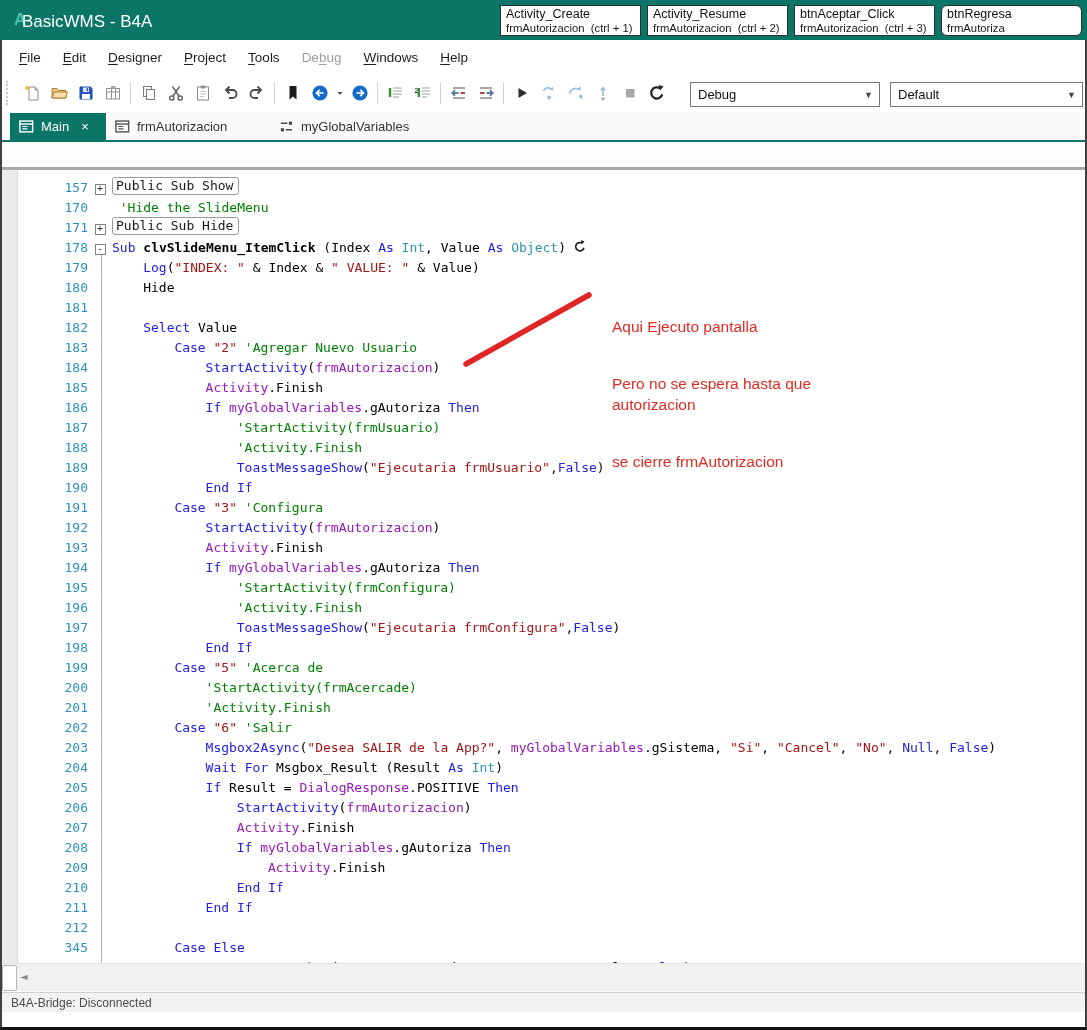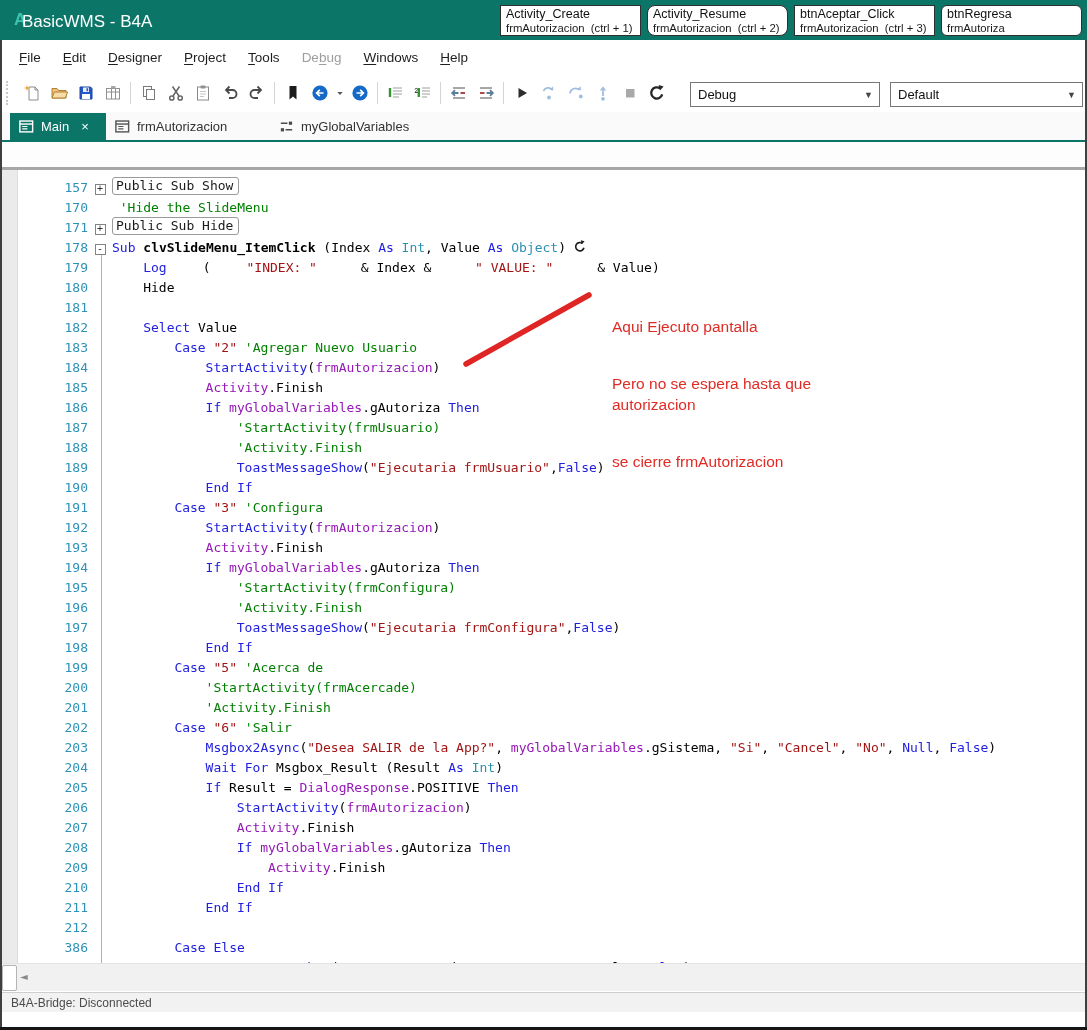--- a/index.html
+++ b/index.html
@@ -87,21 +87,21 @@
 <body>
 
 <div id="titlebar">
   <span id="app-logo">A</span>
   <span id="app-title">BasicWMS - B4A</span>
   <div id="header-tabs">
       <div class="htab" style="left: 500px;">
         <div class="htab-line1">Activity_Create</div>
         <div class="htab-line2">frmAutorizacion  (ctrl + 1)</div>
       </div>
-      <div class="htab" style="left: 647px; border-radius: 8px;">
+      <div class="htab" style="left: 647px;">
         <div class="htab-line1">Activity_Resume</div>
         <div class="htab-line2">frmAutorizacion  (ctrl + 2)</div>
       </div>
       <div class="htab" style="left: 794px;">
         <div class="htab-line1">btnAceptar_Click</div>
         <div class="htab-line2">frmAutorizacion  (ctrl + 3)</div>
       </div>
       <div class="htab" style="left: 941px; border-radius: 6px;">
         <div class="htab-line1">btnRegresa</div>
         <div class="htab-line2">frmAutoriza</div>
@@ -342,21 +342,21 @@
           <span class="foldbox">-</span>
         </span>
         <span class="codetext"><span class="k">Sub </span><span class="b">clvSlideMenu_ItemClick </span><span class="p">(Index </span><span class="k">As</span><span class="p"> </span><span class="t">Int</span><span class="p">, Value </span><span class="k">As</span><span class="p"> </span><span class="t">Object</span><span class="p">)</span><span class="subicon"><svg width="16" height="16" viewBox="0 0 18 18">
               <path d="M13.4 9.8A4.7 4.7 0 1 1 11.7 4.9" fill="none" stroke="#1f1f1f" stroke-width="1.9"></path>
               <path d="M9.9 1.3 14.2 2.6 11.1 6z" fill="#1f1f1f"></path>
             </svg></span></span>
       </div>
       <div class="cl">
         <span class="ln">179</span>
         <span class="foldcol"></span>
-        <span class="codetext" style="padding-left: 31.2px; gap: 36px;"><span class="k">Log</span><span class="p">(</span><span class="s">"INDEX: "</span><span class="p"> &amp; Index &amp; </span><span class="s">" VALUE: "</span><span class="p"> &amp; Value)</span></span>
+        <span class="codetext" style="padding-left: 31.2px;"><span class="k">Log</span><span class="p">(</span><span class="s">"INDEX: "</span><span class="p"> &amp; Index &amp; </span><span class="s">" VALUE: "</span><span class="p"> &amp; Value)</span></span>
       </div>
       <div class="cl">
         <span class="ln">180</span>
         <span class="foldcol"></span>
         <span class="codetext" style="padding-left: 31.2px;"><span class="p">Hide</span></span>
       </div>
       <div class="cl">
         <span class="ln">181</span>
         <span class="foldcol"></span>
         <span class="codetext"></span>
@@ -510,21 +510,21 @@
         <span class="ln">211</span>
         <span class="foldcol"></span>
         <span class="codetext" style="padding-left: 93.6px;"><span class="k">End If</span></span>
       </div>
       <div class="cl">
         <span class="ln">212</span>
         <span class="foldcol"></span>
         <span class="codetext"></span>
       </div>
       <div class="cl">
-        <span class="ln">386</span>
+        <span class="ln">345</span>
         <span class="foldcol"></span>
         <span class="codetext" style="padding-left: 62.4px;"><span class="k">Case Else</span></span>
       </div>
       <div class="cl">
         <span class="ln">214</span>
         <span class="foldcol"></span>
         <span class="codetext" style="padding-left: 93.6px;"><span class="k">ToastMessageShow</span><span class="p">(</span><span class="s">"INDEX: "</span><span class="p"> &amp; Index &amp; </span><span class="s">" VALUE: "</span><span class="p"> &amp; Value,</span><span class="k">False</span><span class="p">)</span></span>
       </div>
     </div>
   <svg id="arrow-svg">

